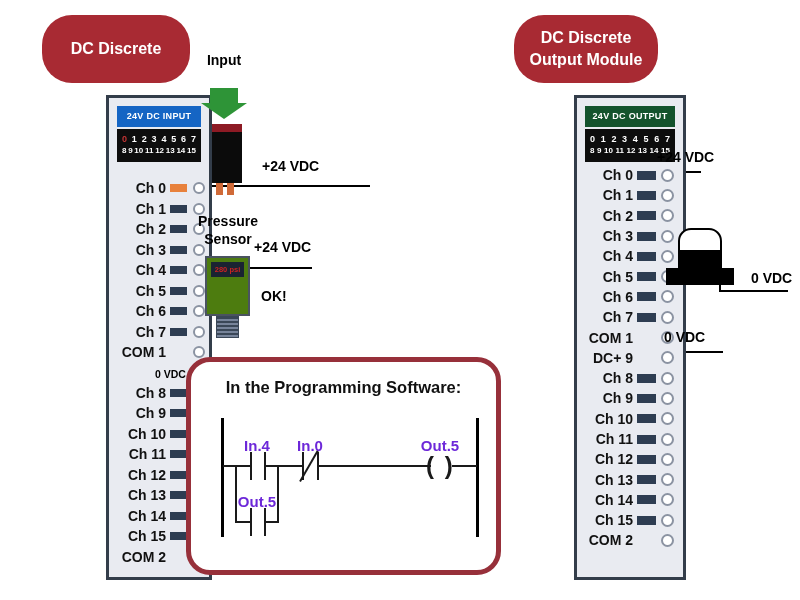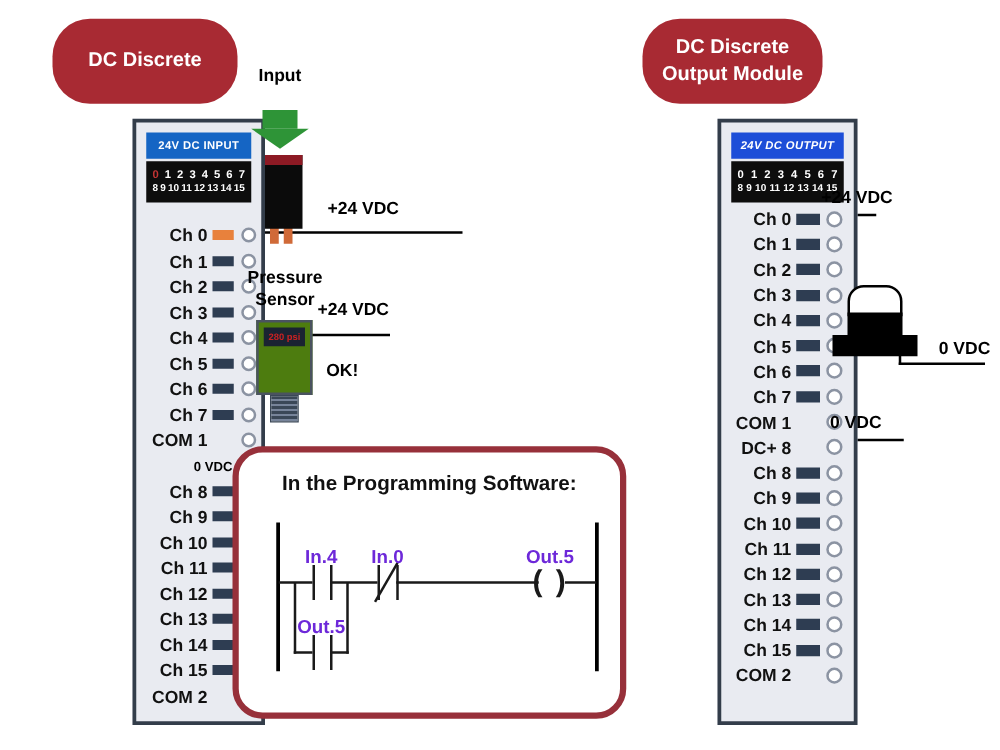--- a/index.html
+++ b/index.html
@@ -9,21 +9,21 @@
   
   .badge { position:absolute; background:#a82a33; border-radius:30px; color:#fff;
            display:flex; flex-direction:column; justify-content:center; align-items:center;
            font-weight:700; font-size:16px; line-height:1.4; text-align:center; }
 
   
   .module { position:absolute; background:#e9ebf1; border:3px solid #333d4a;margin-left:44px; }
   .mheader { position:absolute; left:8px; right:8px; top:8px; height:21px; color:#fff;
              font-weight:700; font-size:9px; text-align:center; line-height:21px; letter-spacing:.3px; }
   .mheader.blue { background:#1565c4; }
-  .mheader.green { background:#1d4ed8;font-style:italic; }
+  .mheader.green { background:#14532d; }
   .numstrip { position:absolute; left:8px; right:8px; top:31px; height:33px; background:#0d0d0d;
               display:flex; flex-direction:column; justify-content:center; padding:2px 5px; }
   .numrow { display:flex; justify-content:space-between; color:#fff; font-weight:700; font-size:9px; line-height:1.3; }
   .numrow.small { font-size:8px; }
   .numrow .numon { color:#c23434; }
 
   .rows { position:absolute; left:3px; right:3px; }
   .mrow { display:flex; align-items:center; height:20.5px; }
   .rows-right .mrow { height:20.3px; }
   .mrow.rowgap { margin-bottom:20px; }
@@ -280,21 +280,21 @@
         <span class="rlabel">Ch 7</span>
         <span class="rind"></span>
         <span class="rcirc"></span>
       </div>
       <div class="mrow">
         <span class="rlabel">COM 1</span>
         <span class="rind" style="visibility: hidden;"></span>
         <span class="rcirc"></span>
       </div>
       <div class="mrow">
-        <span class="rlabel">DC+ 8</span>
+        <span class="rlabel">DC+ 9</span>
         <span class="rind" style="visibility: hidden;"></span>
         <span class="rcirc"></span>
       </div>
       <div class="mrow">
         <span class="rlabel">Ch 8</span>
         <span class="rind"></span>
         <span class="rcirc"></span>
       </div>
       <div class="mrow">
         <span class="rlabel">Ch 9</span>

